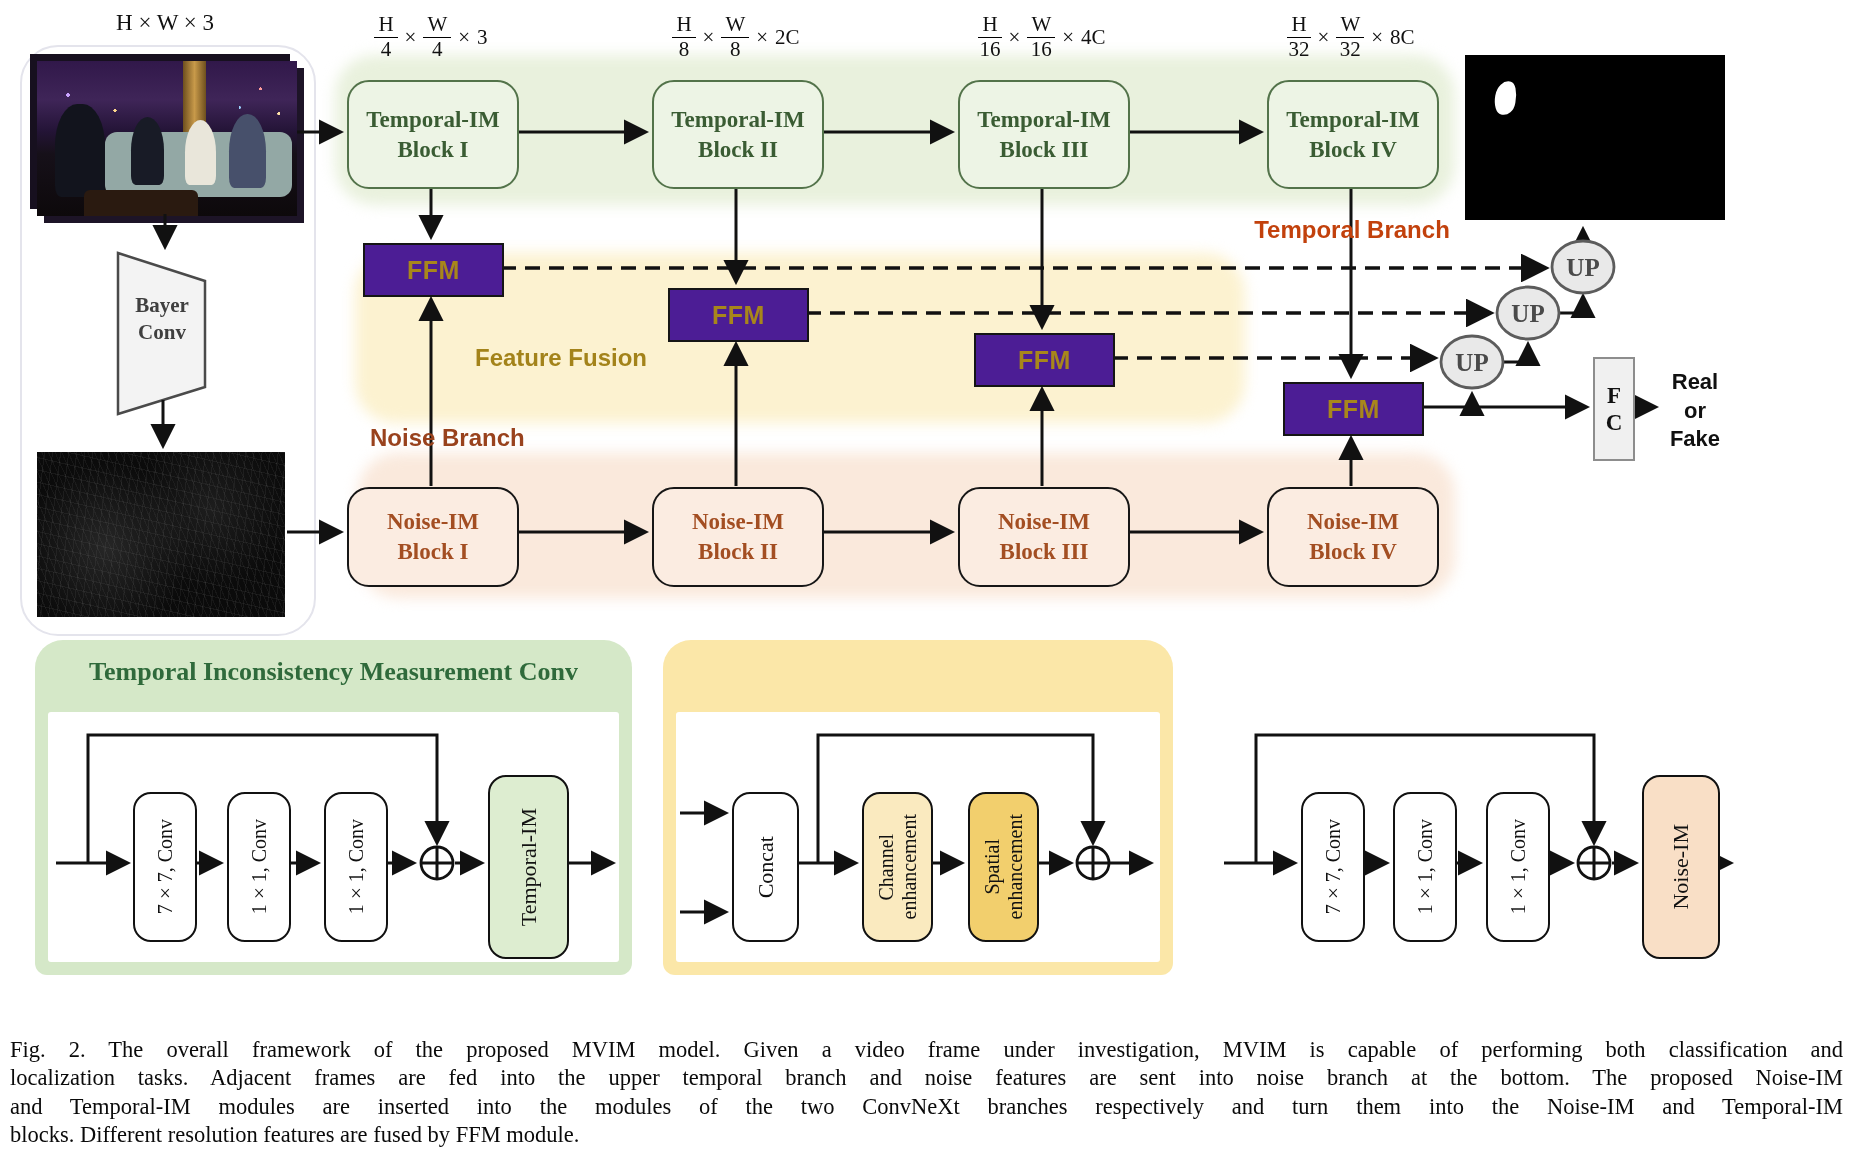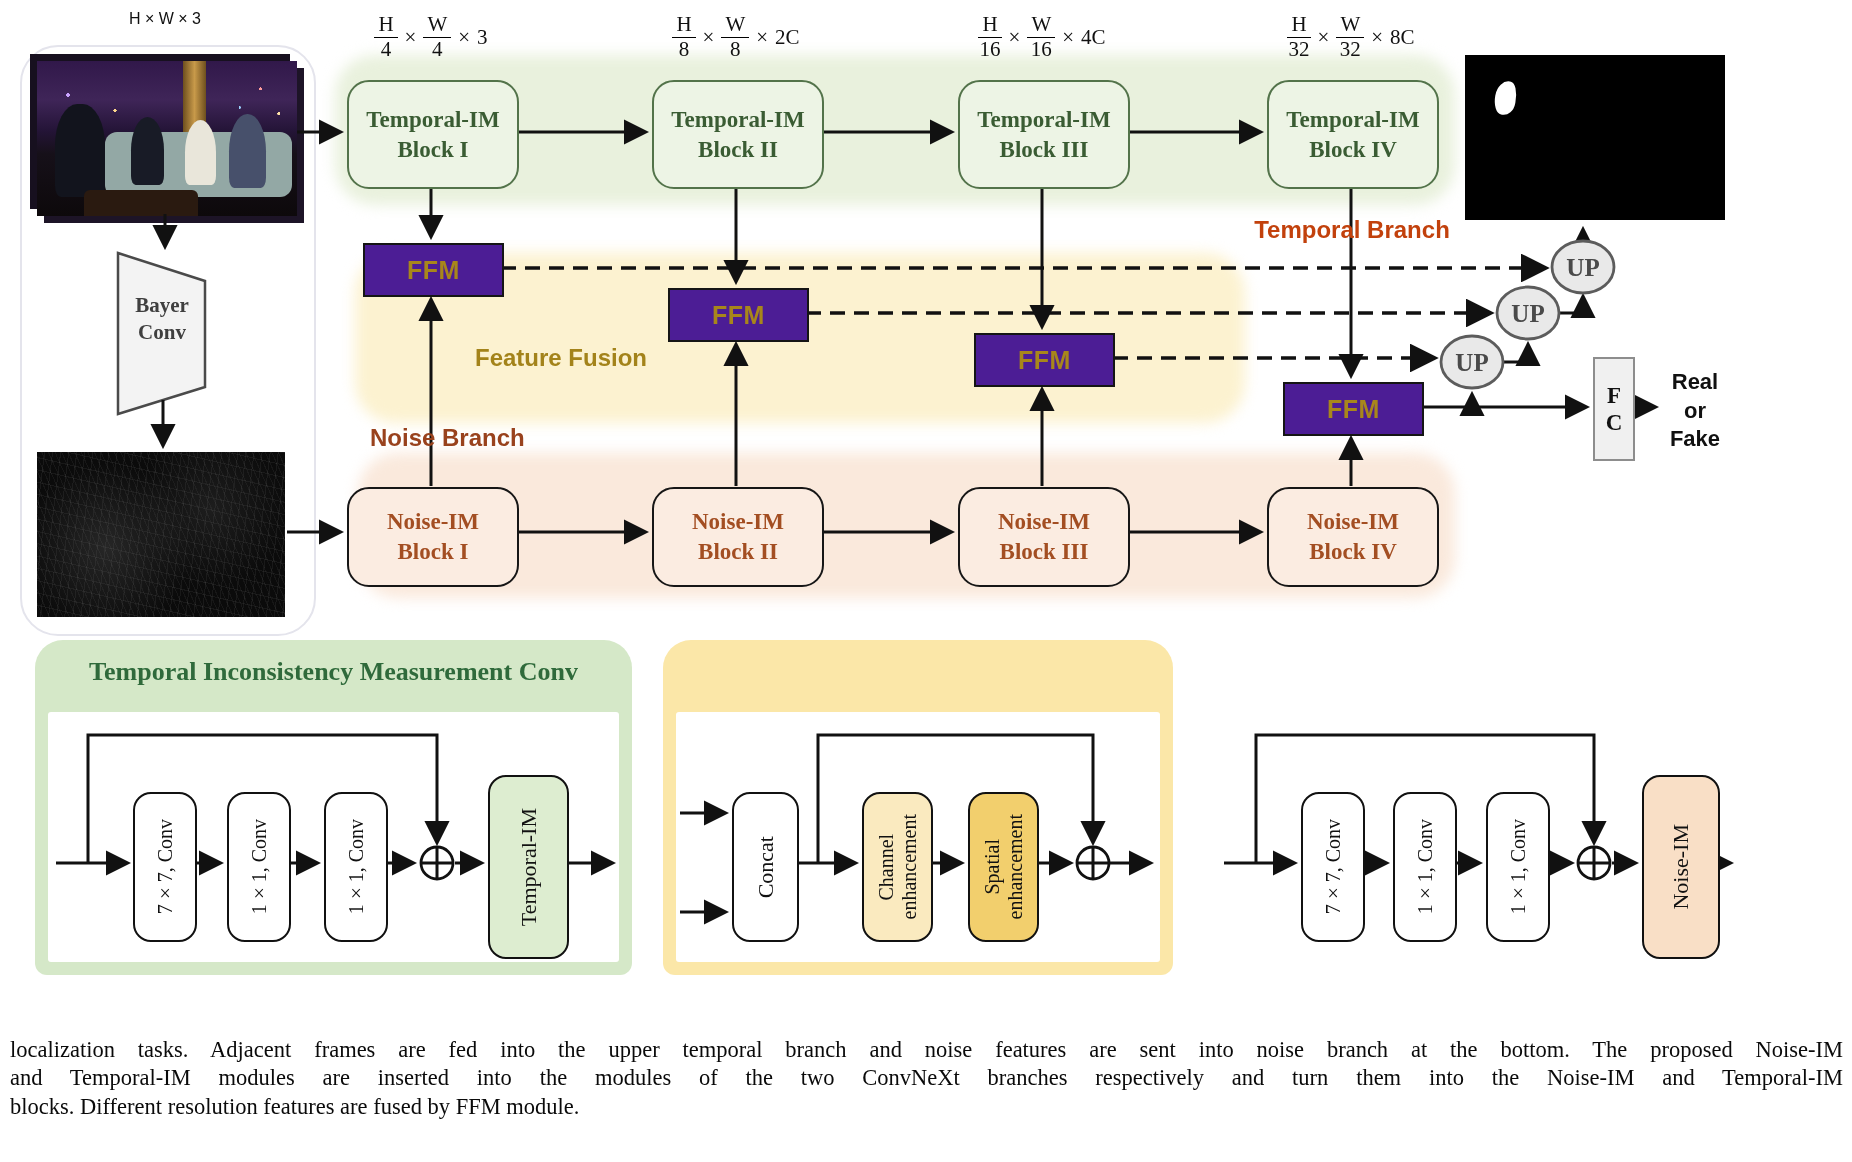--- a/index.html
+++ b/index.html
@@ -40,21 +40,21 @@
   .mask{position:absolute;left:1465px;top:55px;width:260px;height:165px;background:#000;z-index:1;}
   .mask .blob{position:absolute;left:30px;top:26px;width:21px;height:34px;background:#fff;
       border-radius:60% 40% 55% 45% / 50% 60% 40% 55%;transform:rotate(10deg);}
   
   .dim{position:absolute;top:6px;width:190px;height:62px;display:flex;justify-content:center;align-items:center;
        gap:7px;font-family:"Liberation Serif",serif;font-size:21px;color:#111;z-index:3;}
   .fr{text-align:center;line-height:1.12;}
   .fr .nu{display:block;padding:0 4px;border-bottom:1.7px solid #000;}
   .fr .de{display:block;}
   .toplabel{position:absolute;left:70px;top:10px;width:190px;text-align:center;
-       font-family:Liberation Sans, sans-serif;font-size:16px;color:#111;z-index:3;}
+       font-family:Liberation Serif, serif;font-size:23px;color:#111;z-index:3;}
   
   .tblock,.nblock{position:absolute;width:168px;height:105px;border-radius:22px;display:flex;flex-direction:column;
        justify-content:center;align-items:center;font-family:"Liberation Serif",serif;font-weight:bold;
        font-size:23px;line-height:1.3;z-index:3;}
   .tblock{background:#edf4e5;border:2.6px solid #53734a;color:#3a5c33;top:80px;}
   .nblock{background:#fbece1;border:2.6px solid #161616;color:#a34e22;top:487px;height:96px;}
   .ffm{position:absolute;width:137px;height:50px;background:#4c1d95;border:2.6px solid #151515;display:flex;
        justify-content:center;align-items:center;font-family:Liberation Sans, sans-serif;font-weight:bold;
        font-size:25px;letter-spacing:.5px;color:#a8861b;z-index:3;}
   .branchlab{position:absolute;font-weight:bold;font-size:24px;z-index:3;}
@@ -370,19 +370,20 @@
       <span class="vtext">1×1, Conv</span>
     </div>
   <div class="vblock" style="left:1486px;top:792px;width:60px;height:146px;">
       <span class="vtext">1×1, Conv</span>
     </div>
   <div class="vblock" style="left:1642px;top:775px;width:74px;height:180px;background:#f9dfc6;">
       <span class="vtext" style="font-size:22px;">Noise-IM</span>
     </div>
 
   <div class="caption">
+    <div class="jl">Fig. 2.  The overall framework of the proposed MVIM model. Given a video frame under investigation, MVIM is capable of performing both classification and</div>
     <div class="jl">localization tasks. Adjacent frames are fed into the upper temporal branch and noise features are sent into noise branch at the bottom. The proposed Noise-IM</div>
     <div class="jl">and Temporal-IM modules are inserted into the modules of the two ConvNeXt branches respectively and turn them into the Noise-IM and Temporal-IM</div>
     <div>blocks. Different resolution features are fused by FFM module.</div>
   </div>
 
 
 </div>
 
 </body></html>

